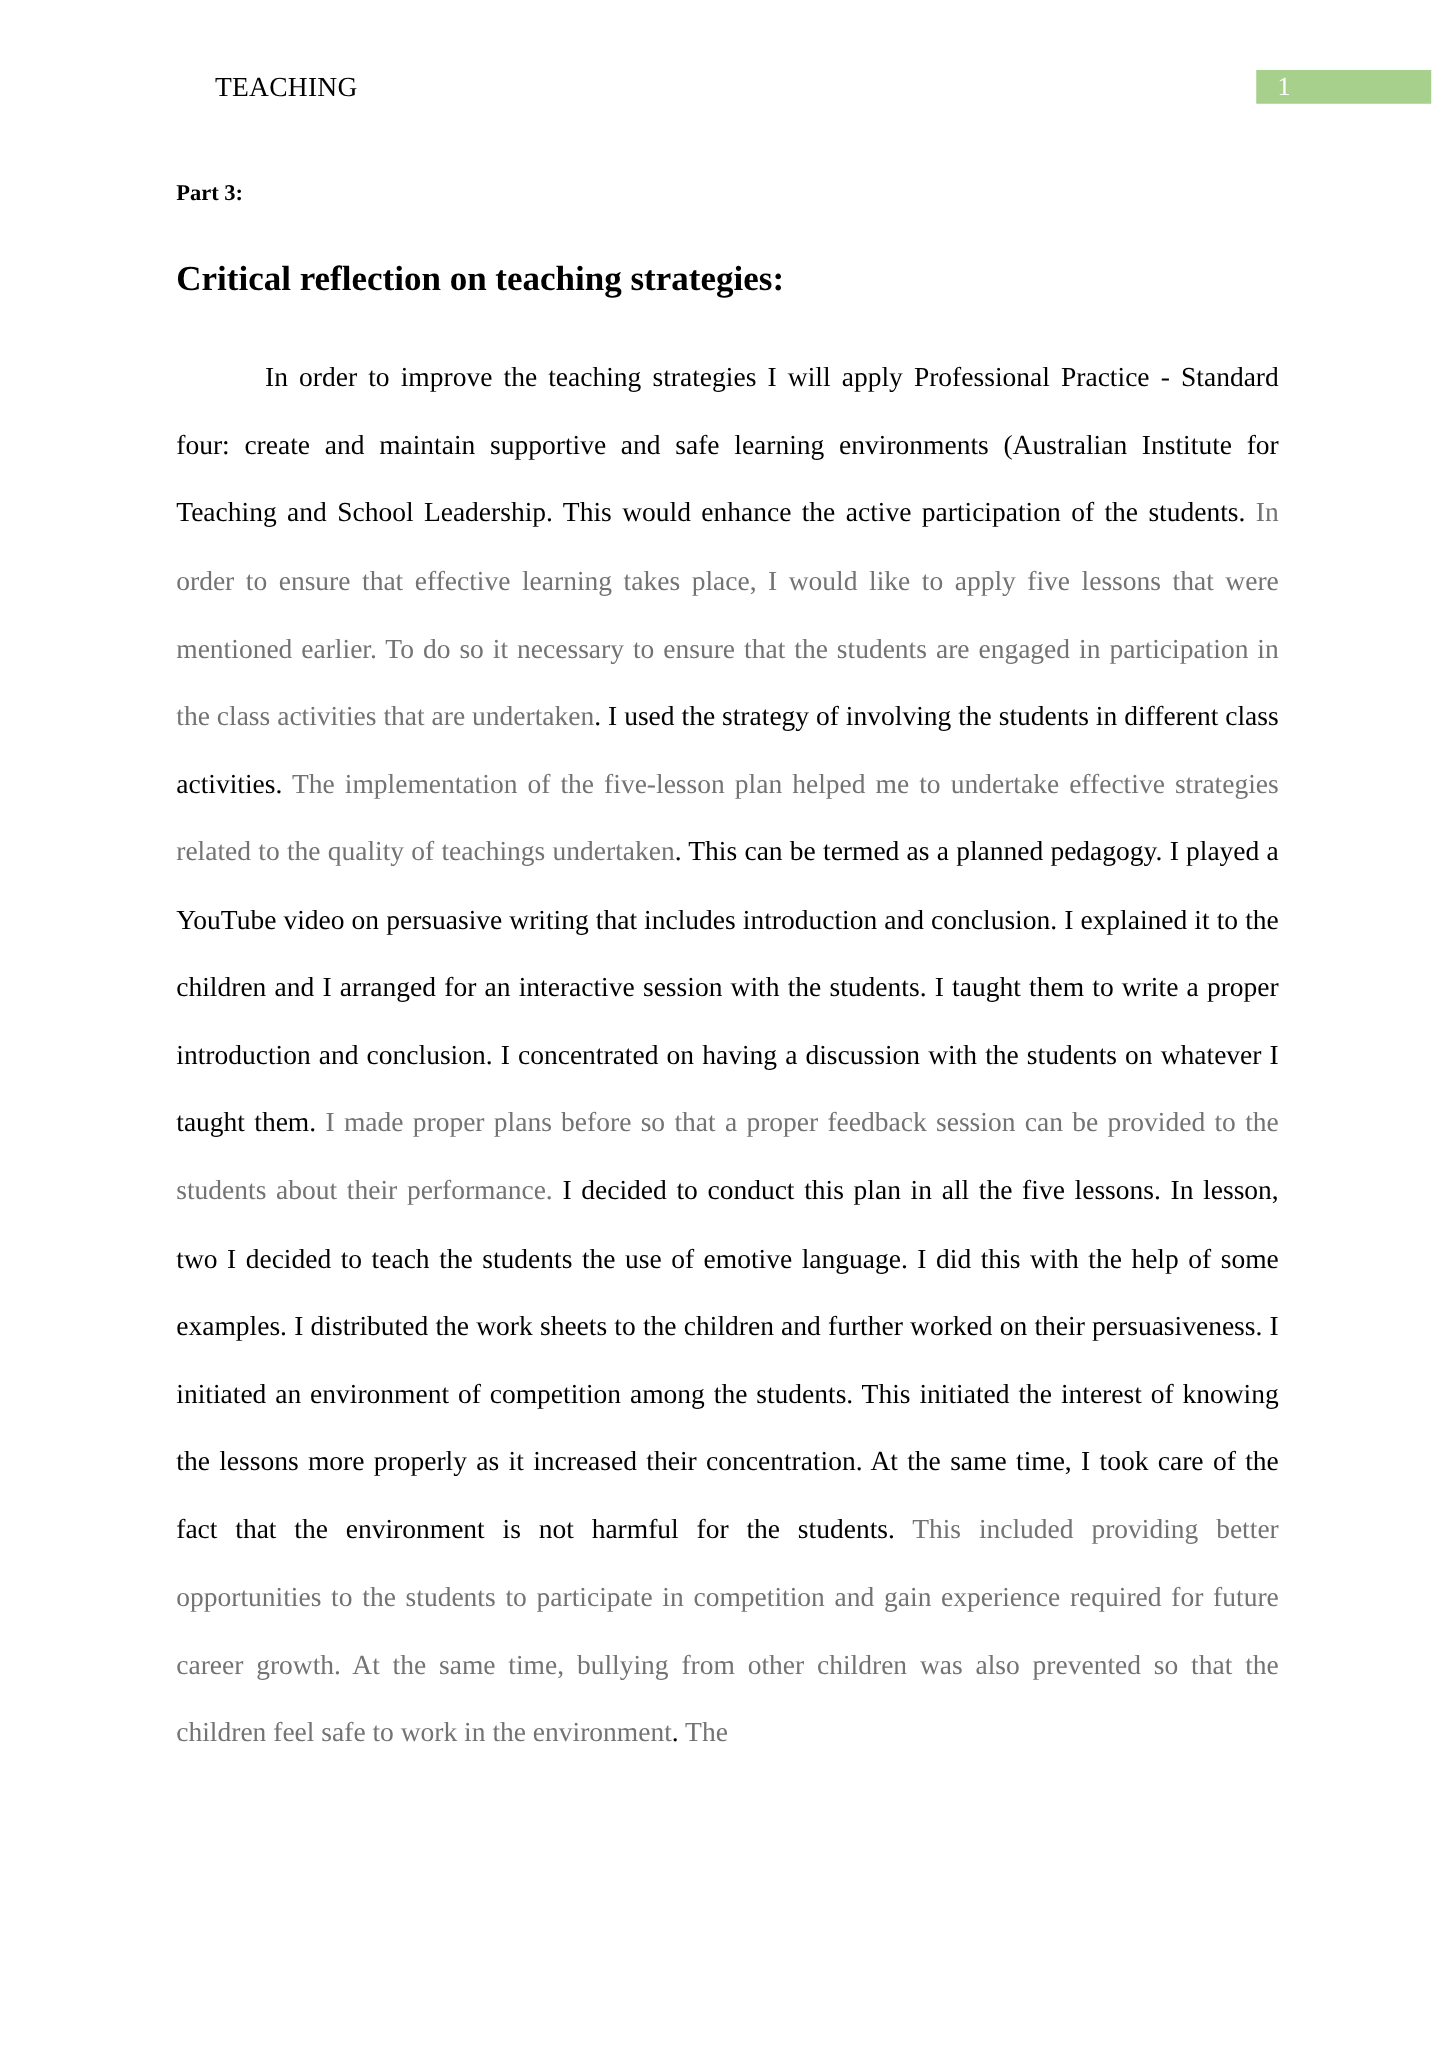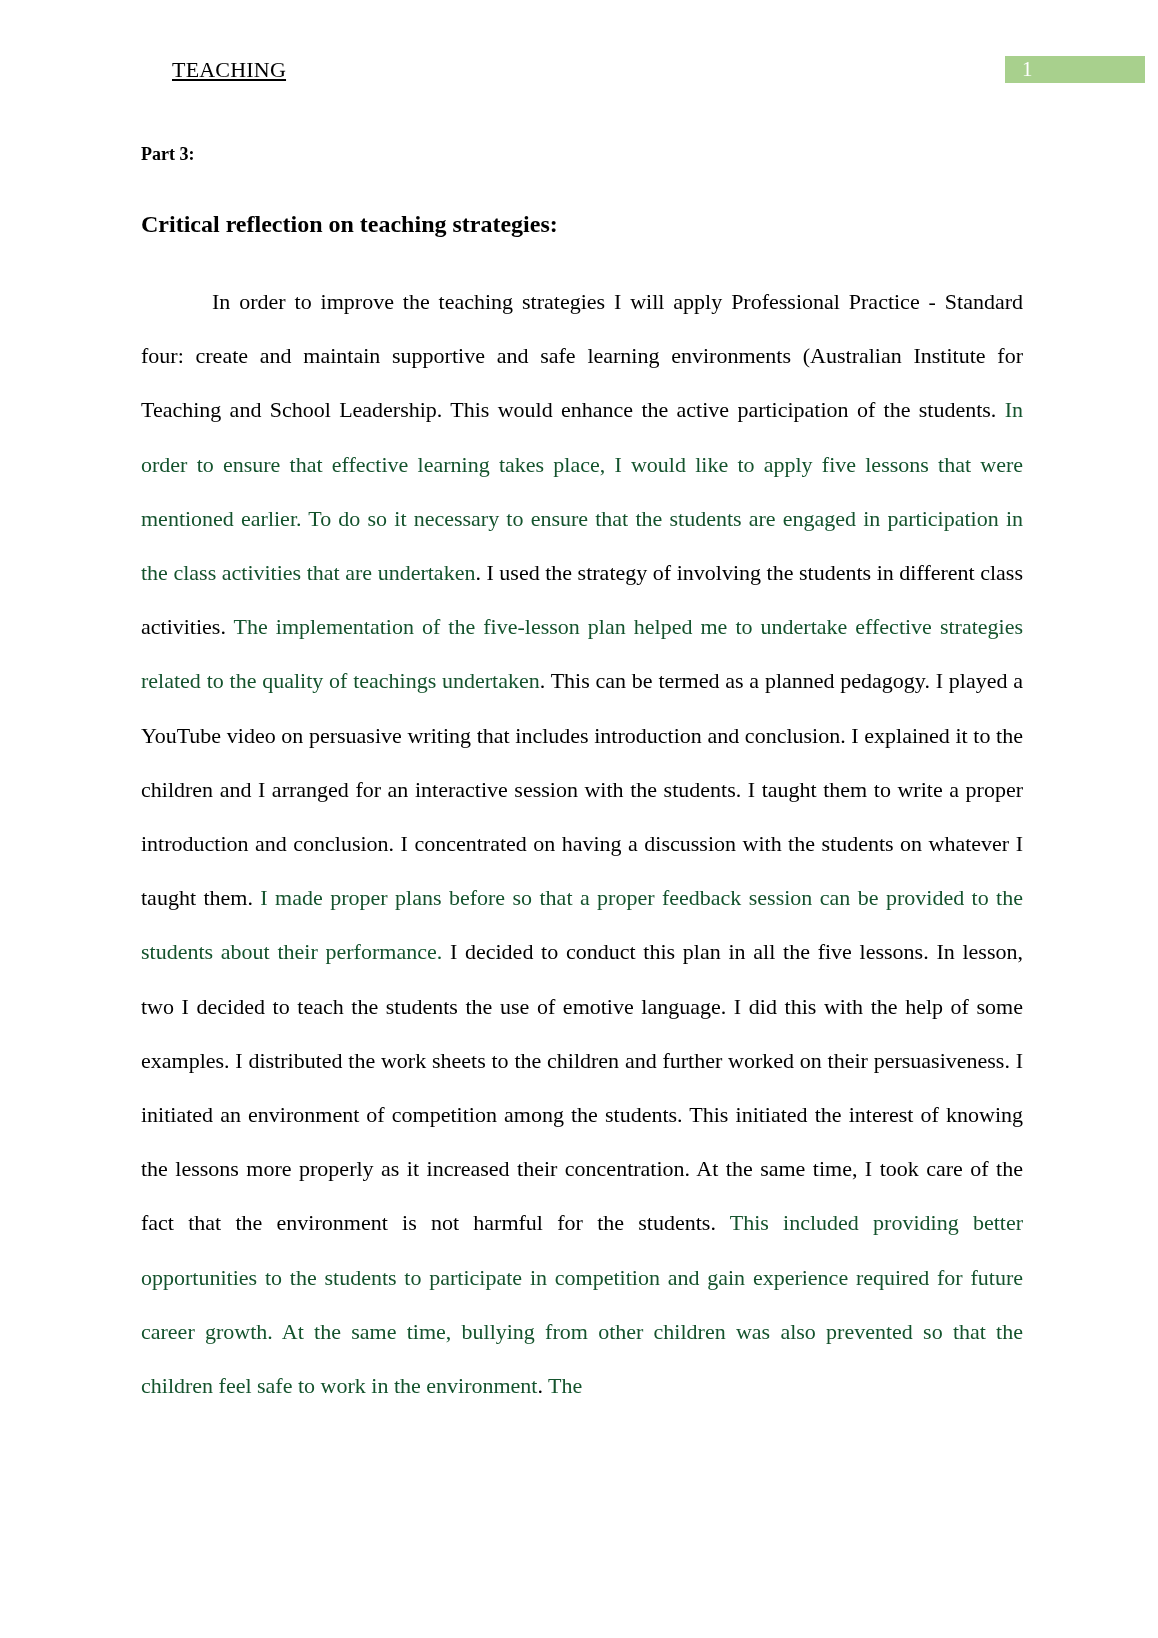--- a/index.html
+++ b/index.html
@@ -15,21 +15,20 @@
     font-family: "Liberation Serif", "DejaVu Serif", serif;
     color: #000000;
   }
   .header-title {
     position: absolute;
     left: 172px;
     top: 56px;
     font-size: 22px;
     line-height: 28px;
     letter-spacing: 0.2px;
-    text-decoration: underline;
   }
   .page-number-box {
     position: absolute;
     left: 1005px;
     top: 56px;
     width: 140px;
     height: 27px;
     background: #a8d08d;
     color: #ffffff;
     font-size: 21px;
@@ -42,35 +41,35 @@
     left: 141px;
     top: 140px;
     font-size: 18px;
     font-weight: bold;
     line-height: 28px;
   }
   .section-heading {
     position: absolute;
     left: 141px;
     top: 210px;
-    font-size: 24px;
+    font-size: 28px;
     font-weight: bold;
     line-height: 28px;
   }
   .body-text {
     position: absolute;
     left: 141px;
     top: 275px;
     width: 882px;
     font-size: 22px;
     line-height: 54.2px;
     text-align: justify;
     text-indent: 71px;
   }
-  .red { color: #14532d; }
+  .red { color: #737373; }
   .black { color: #000000; }
 </style>
 </head>
 <body>
 
 <div>
   <div class="header-title">TEACHING</div>
   <div class="page-number-box">
     <span>1</span>
   </div>

